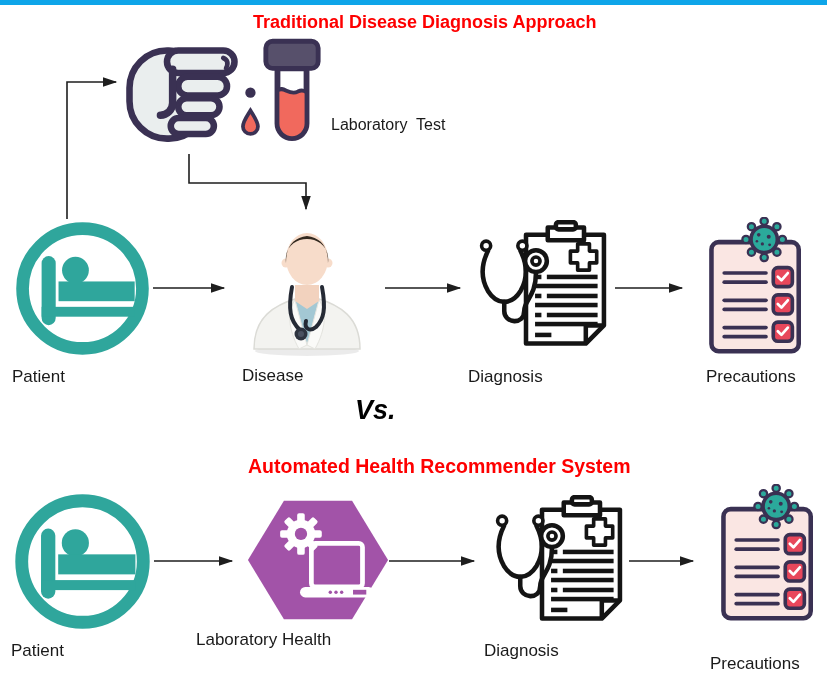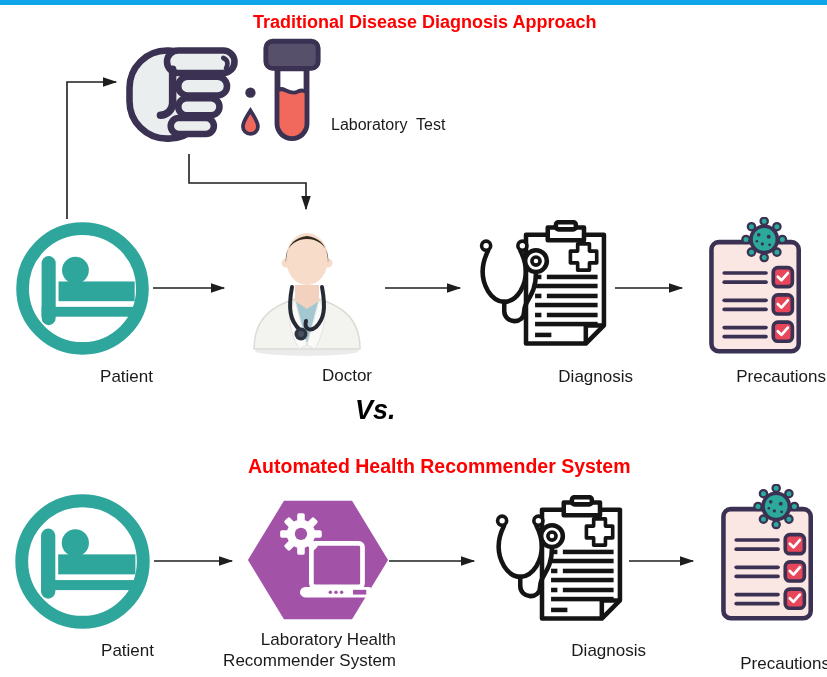--- a/index.html
+++ b/index.html
@@ -9,21 +9,21 @@
   }
   html,body{margin:0;padding:0;background:#fff;}
   #canvas{
     position:relative; width:827px; height:677px; background:#fff; overflow:hidden;
     font-family:"Liberation Sans","DejaVu Sans",sans-serif; border-top:5px solid #0ea5e9;
   }
   .abs{position:absolute;}
   .section-title{font-weight:bold; color:var(--title_red); white-space:nowrap;}
   .t1{left:253px; top:7px; font-size:18px;}
   .t2{left:204px; top:450px; font-size:19.5px;margin-left:44px;}
-  .node-label{color:var(--label_ink); font-size:17px; text-align:right; white-space:nowrap;}
+  .node-label{color:var(--label_ink); font-size:17px; text-align:left; white-space:nowrap;}
   .plain-label{color:var(--label_ink); font-size:16px; white-space:pre;margin-top:31px;}
   .vs{left:355px; top:390px; font-size:27px; font-weight:bold; color:#000;font-style:italic;}
   .icon-box svg{display:block; width:100%; height:100%;}
   #arrow-layer{left:0; top:0; pointer-events:none;}
 </style>
 </head>
 <body>
 
 <div id="canvas">
 
@@ -99,21 +99,21 @@
       <ellipse cx="65" cy="42" rx="21" ry="26" style="fill:#F7DCCA"></ellipse>
       <path d="M44,46 C40,14 90,14 86,46 C86,28 78,21 65,19 C52,21 44,28 44,46 Z" style="fill:#33291F"></path>
       <g style="fill:none;stroke:#252A35;stroke-width:4;stroke-linecap:round">
         <path d="M50,70 C46,92 48,104 58,113"></path>
         <path d="M80,70 C84,92 82,102 74,110 C68,115 62,112 64,104"></path>
       </g>
       <circle cx="59" cy="117" r="6.5" style="fill:#2E3440"></circle>
       <circle cx="59" cy="117" r="3" style="fill:#4A5160"></circle>
     </svg>
   </div>
-  <div class="abs node-label" style="left:242px;top:361px;width:130px">Doctor</div>
+  <div class="abs node-label" style="left:242px;top:361px;width:130px">Disease</div>
 
   <div class="abs icon-box" style="left:468px;top:215px;width:145px;height:132px">
     <svg viewBox="0 0 160 145">
       <g style="fill:#fff;stroke:#141414;stroke-width:5;stroke-linejoin:round">
         <path d="M64,16 H150 V116 L130,136 H64 Z"></path>
         <path d="M130,136 V116 H150" style="fill:none"></path>
         <rect x="88" y="8" width="40" height="14"></rect>
         <rect x="97" y="2" width="22" height="8" rx="3"></rect>
         <path d="M121,26 h13 v8 h8 v13 h-8 v8 h-13 v-8 h-8 v-13 h8 z" style="stroke-width:4"></path>
       </g>
@@ -217,21 +217,20 @@
         <rect x="56" y="96" width="78" height="11" rx="5.5" style="fill:#fff"></rect>
         <circle cx="88" cy="101.5" r="1.8" style="fill:var(--purple)"></circle>
         <circle cx="94" cy="101.5" r="1.8" style="fill:var(--purple)"></circle>
         <circle cx="100" cy="101.5" r="1.8" style="fill:var(--purple)"></circle>
         <rect x="112" y="99" width="14" height="5" style="fill:var(--purple)"></rect>
       </g>
     </svg>
   </div>
   <div class="abs node-label" style="left:196px;top:624px;width:200px;line-height:21px">
     <div>Laboratory Health</div>
-    <div>Recommender System</div>
   </div>
 
   <div class="abs icon-box" style="left:484px;top:490px;width:145px;height:132px">
     <svg viewBox="0 0 160 145">
       <g style="fill:#fff;stroke:#141414;stroke-width:5;stroke-linejoin:round">
         <path d="M64,16 H150 V116 L130,136 H64 Z"></path>
         <path d="M130,136 V116 H150" style="fill:none"></path>
         <rect x="88" y="8" width="40" height="14"></rect>
         <rect x="97" y="2" width="22" height="8" rx="3"></rect>
         <path d="M121,26 h13 v8 h8 v13 h-8 v8 h-13 v-8 h-8 v-13 h8 z" style="stroke-width:4"></path>

